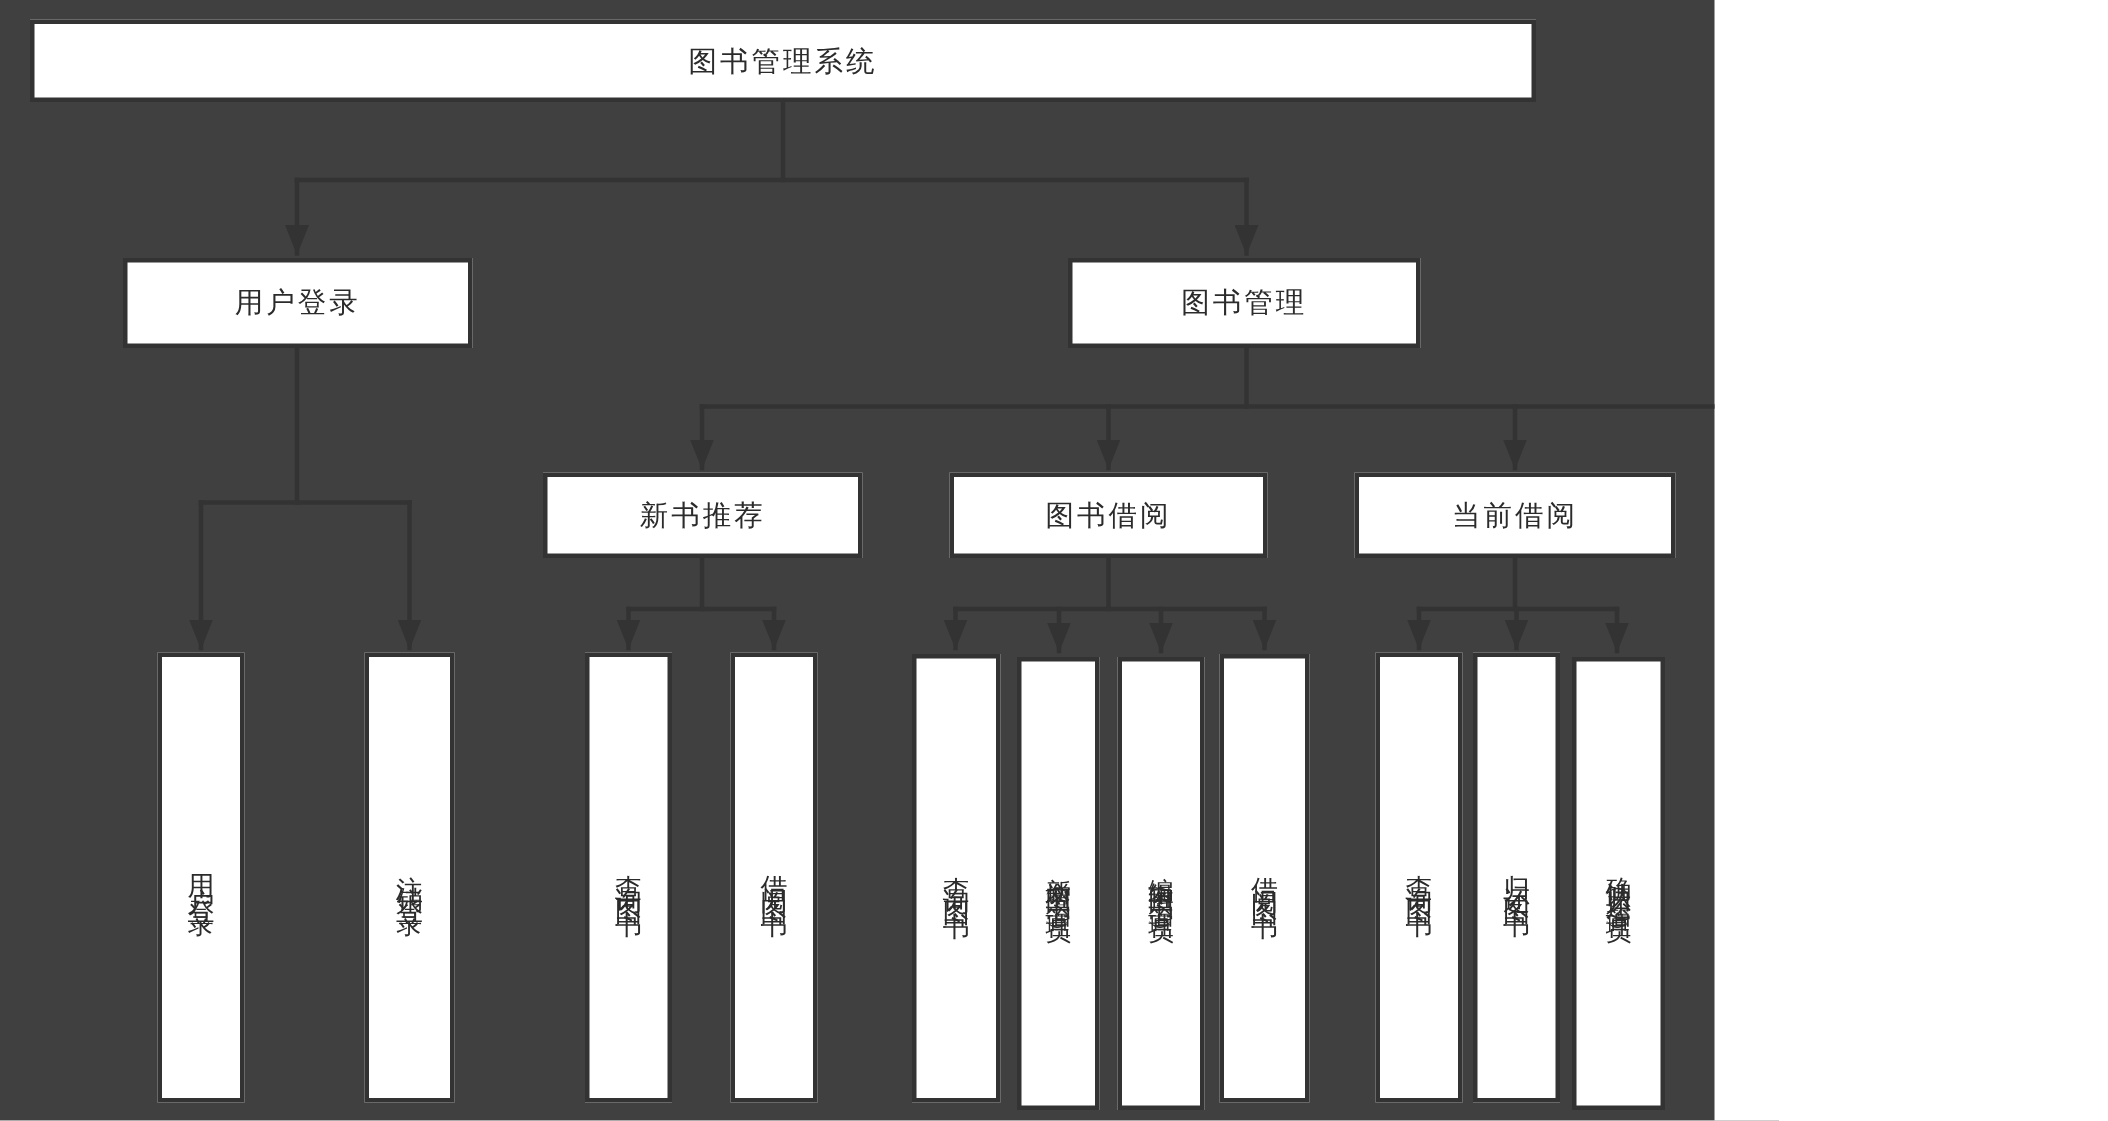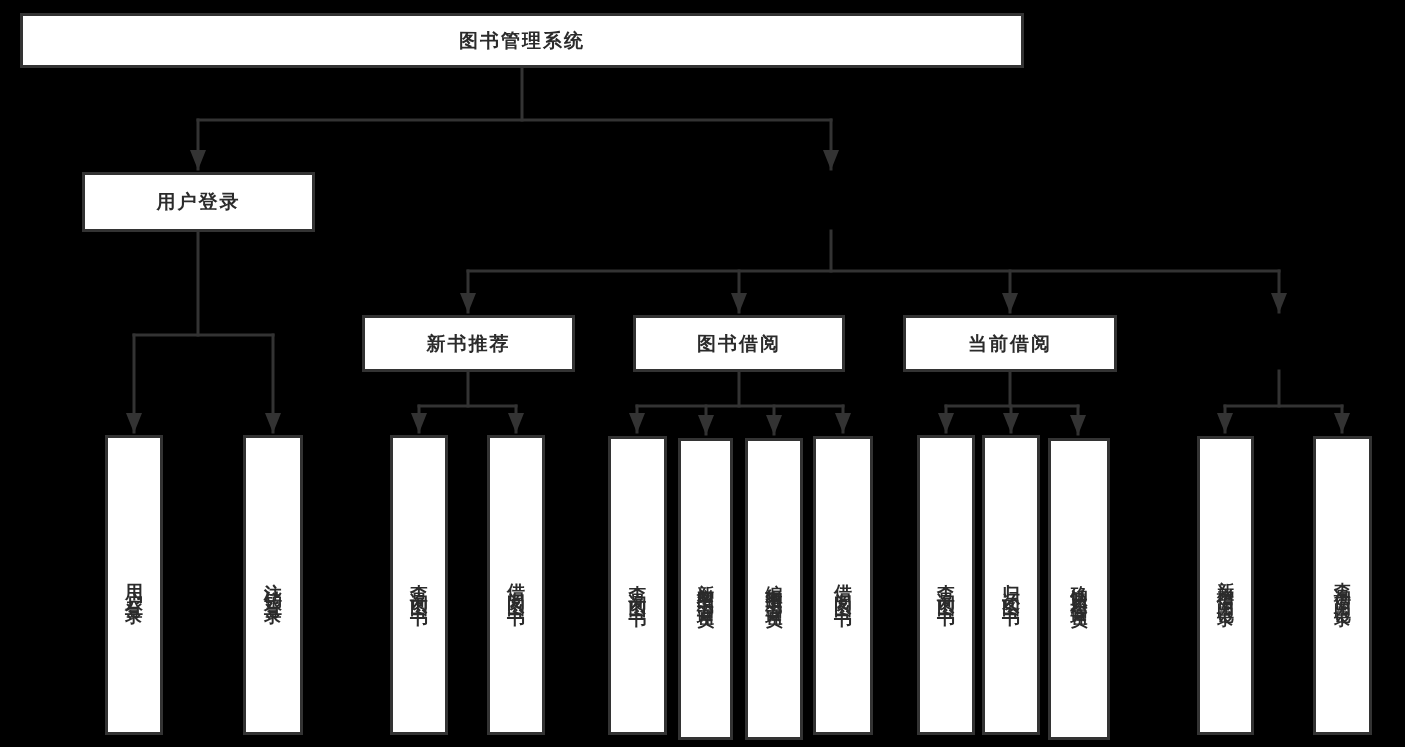--- a/index.html
+++ b/index.html
@@ -3,25 +3,24 @@
 <meta charset="utf-8">
 <style>
   html, body {
     margin: 0;
     padding: 0;
     background: #ffffff;
     font-family: "Liberation Sans", "DejaVu Sans", sans-serif;
   }
   .canvas {
     position: relative;
-    width: 1405px;
+    width: 1143px;
     height: 747px;
-    background: #000000;
+    background: #404040;
     overflow: hidden;
-    font-weight: bold;
   }
   svg.connectors {
     position: absolute;
     left: 0; top: 0;
     width: 1405px;
     height: 747px;
     z-index: 1;
   }
   .node {
     position: absolute;
@@ -121,20 +120,21 @@
         <line x1="1225" y1="406" x2="1342" y2="406"></line>
         <line x1="1225" y1="406" x2="1225" y2="432" marker-end="url(#arrow)"></line>
         <line x1="1342" y1="406" x2="1342" y2="432" marker-end="url(#arrow)"></line>
       </g>
     </g>
   </svg>
 
   <div class="node h" style="left:20px; top:13px; width:1004px; height:55px;">图书管理系统</div>
 
   <div class="node h" style="left:82px; top:172px; width:233px; height:60px;">用户登录</div>
+  <div class="node h" style="left:712px; top:172px; width:235px; height:60px;">图书管理</div>
 
   <div class="node h" style="left:633px; top:315px; width:212px; height:57px;">图书借阅</div>
   <div class="node h" style="left:362px; top:315px; width:213px; height:57px;">新书推荐</div>
   <div class="node h" style="left:903px; top:315px; width:214px; height:57px;text-align:right;">当前借阅</div>
 
   <div class="node v" style="left:105px; top:435px; width:58px; height:300px;">用户登录</div>
   <div class="node v" style="left:243px; top:435px; width:60px; height:300px;">注销登录</div>
 
   <div class="node v" style="left:390px; top:435px; width:58px; height:300px;">查询图书</div>
   <div class="node v" style="left:487px; top:435px; width:58px; height:300px;">借阅图书</div>

